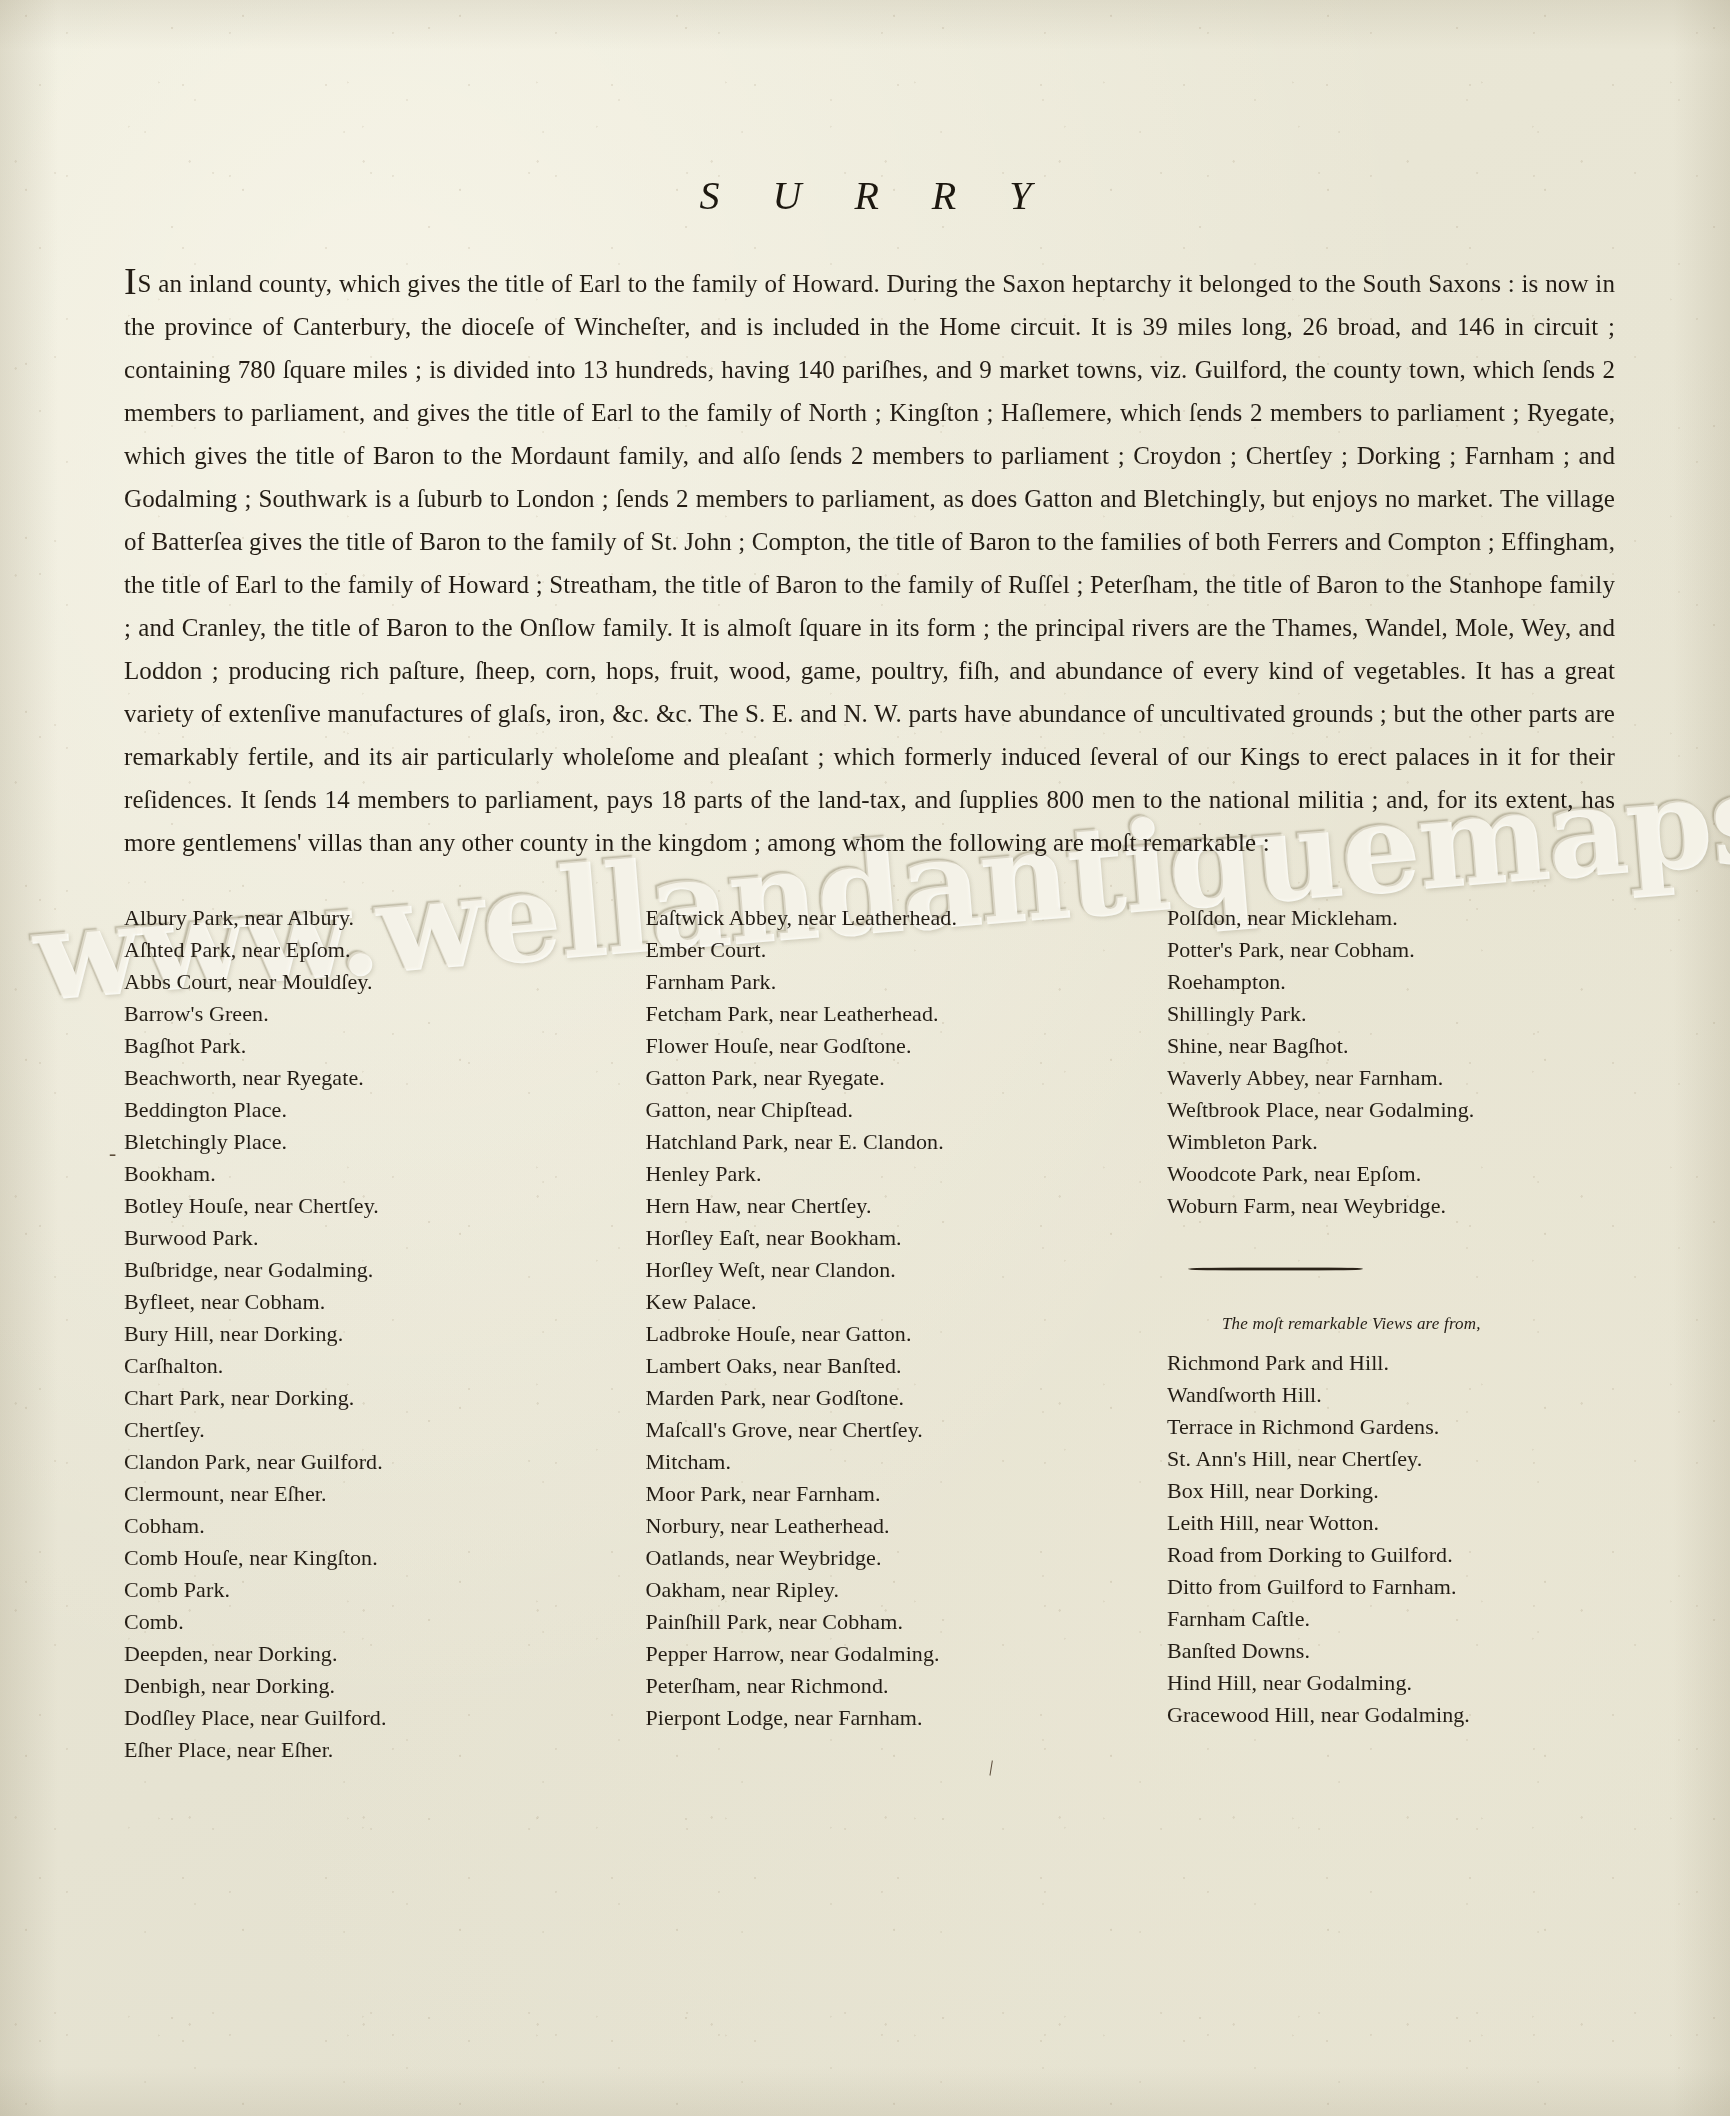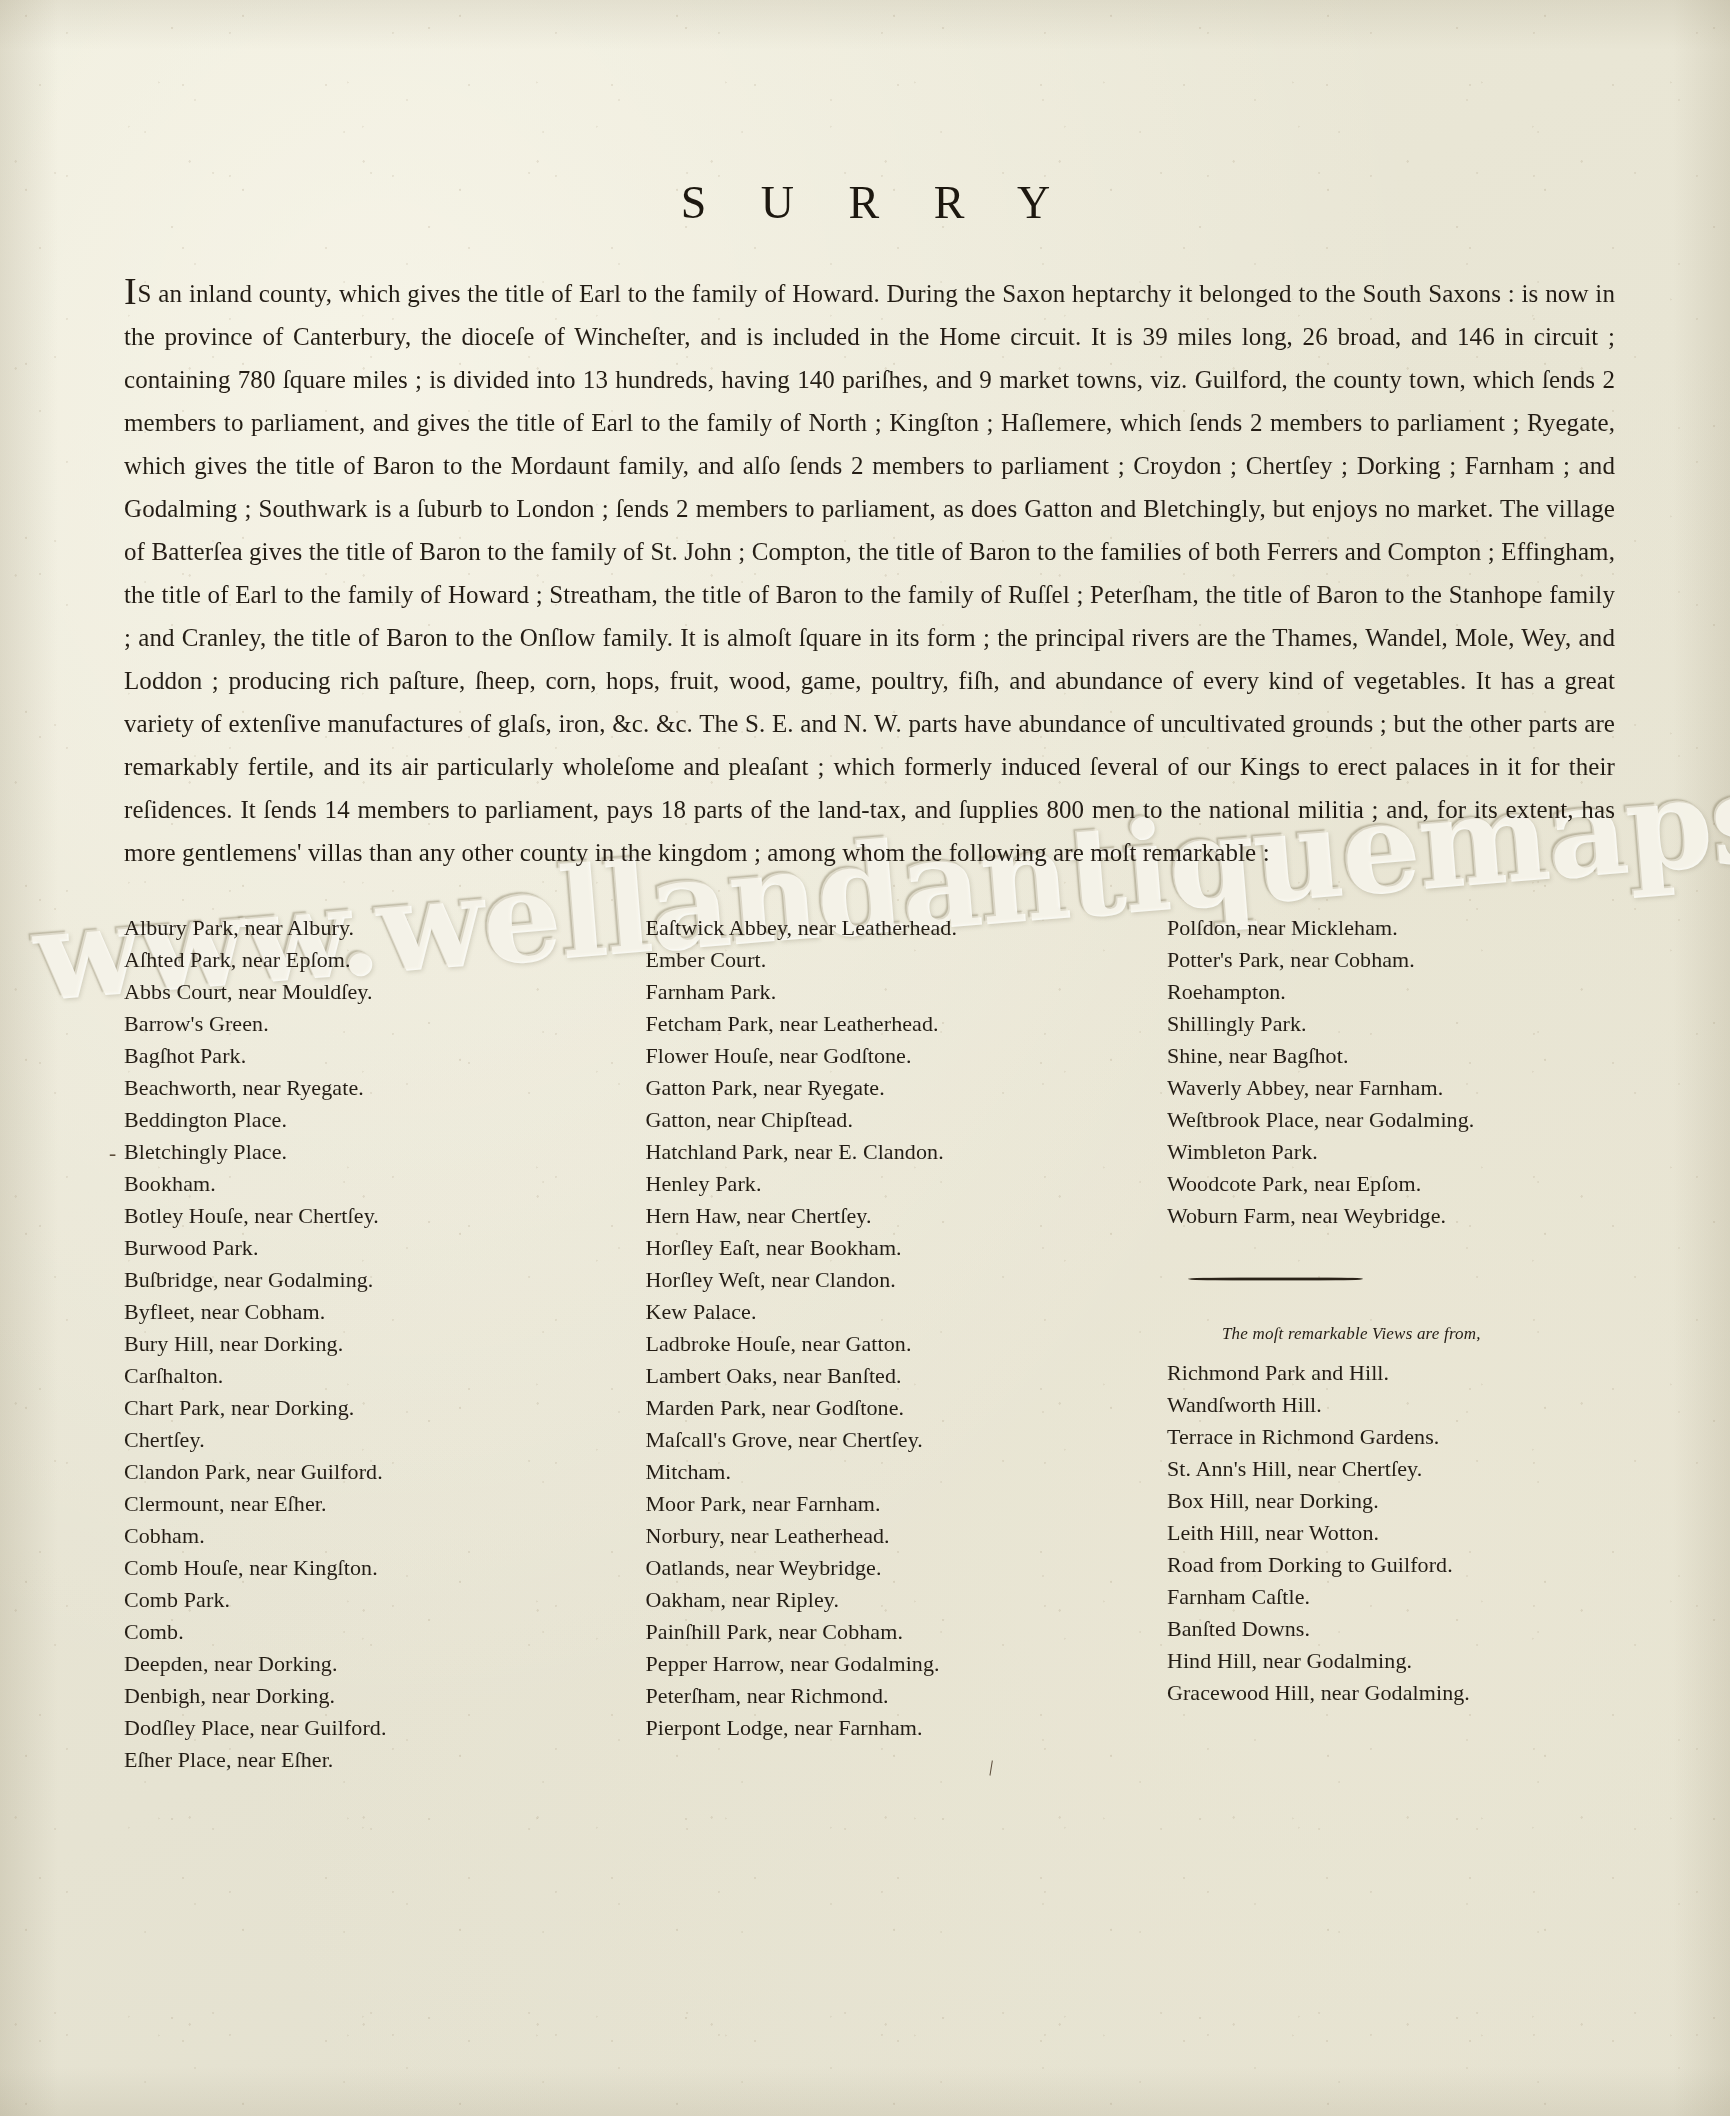--- a/index.html
+++ b/index.html
@@ -70,26 +70,27 @@
       2.5px 3.3px 4.1px rgba(140,132,108,0.30);
     pointer-events: none;
     user-select: none;
   }
 
   
   .content { position: relative; z-index: 3; }
 
   .title {
     text-align: center;
-    font-size: 46px;
+    font-size: 40px;
     letter-spacing: 21.5px;
     padding-top: 145px;
     font-weight: 400;
     color: #1d1810;
     text-indent: 21.5px;
+    font-style: italic;
   }
 
   .body-text {
     margin: 43px 116px 0 124px;
     font-size: 25px;
     line-height: 43px;
     text-align: justify;
     color: #241d15;
     letter-spacing: 0.1px;
   }
@@ -236,20 +237,21 @@
         <div class="views-block">
           <hr class="rule">
           <div class="views-heading">The moſt remarkable Views are from,</div>
           <div class="entry">Richmond Park and Hill.</div>
           <div class="entry">Wandſworth Hill.</div>
           <div class="entry">Terrace in Richmond Gardens.</div>
           <div class="entry">St. Ann's Hill, near Chertſey.</div>
           <div class="entry">Box Hill, near Dorking.</div>
           <div class="entry">Leith Hill, near Wotton.</div>
           <div class="entry">Road from Dorking to Guilford.</div>
+          <div class="entry">Ditto from Guilford to Farnham.</div>
           <div class="entry">Farnham Caſtle.</div>
           <div class="entry">Banſted Downs.</div>
           <div class="entry">Hind Hill, near Godalming.</div>
           <div class="entry">Gracewood Hill, near Godalming.</div>
         </div>
       </div>
 
     </div>
   </div>
 

